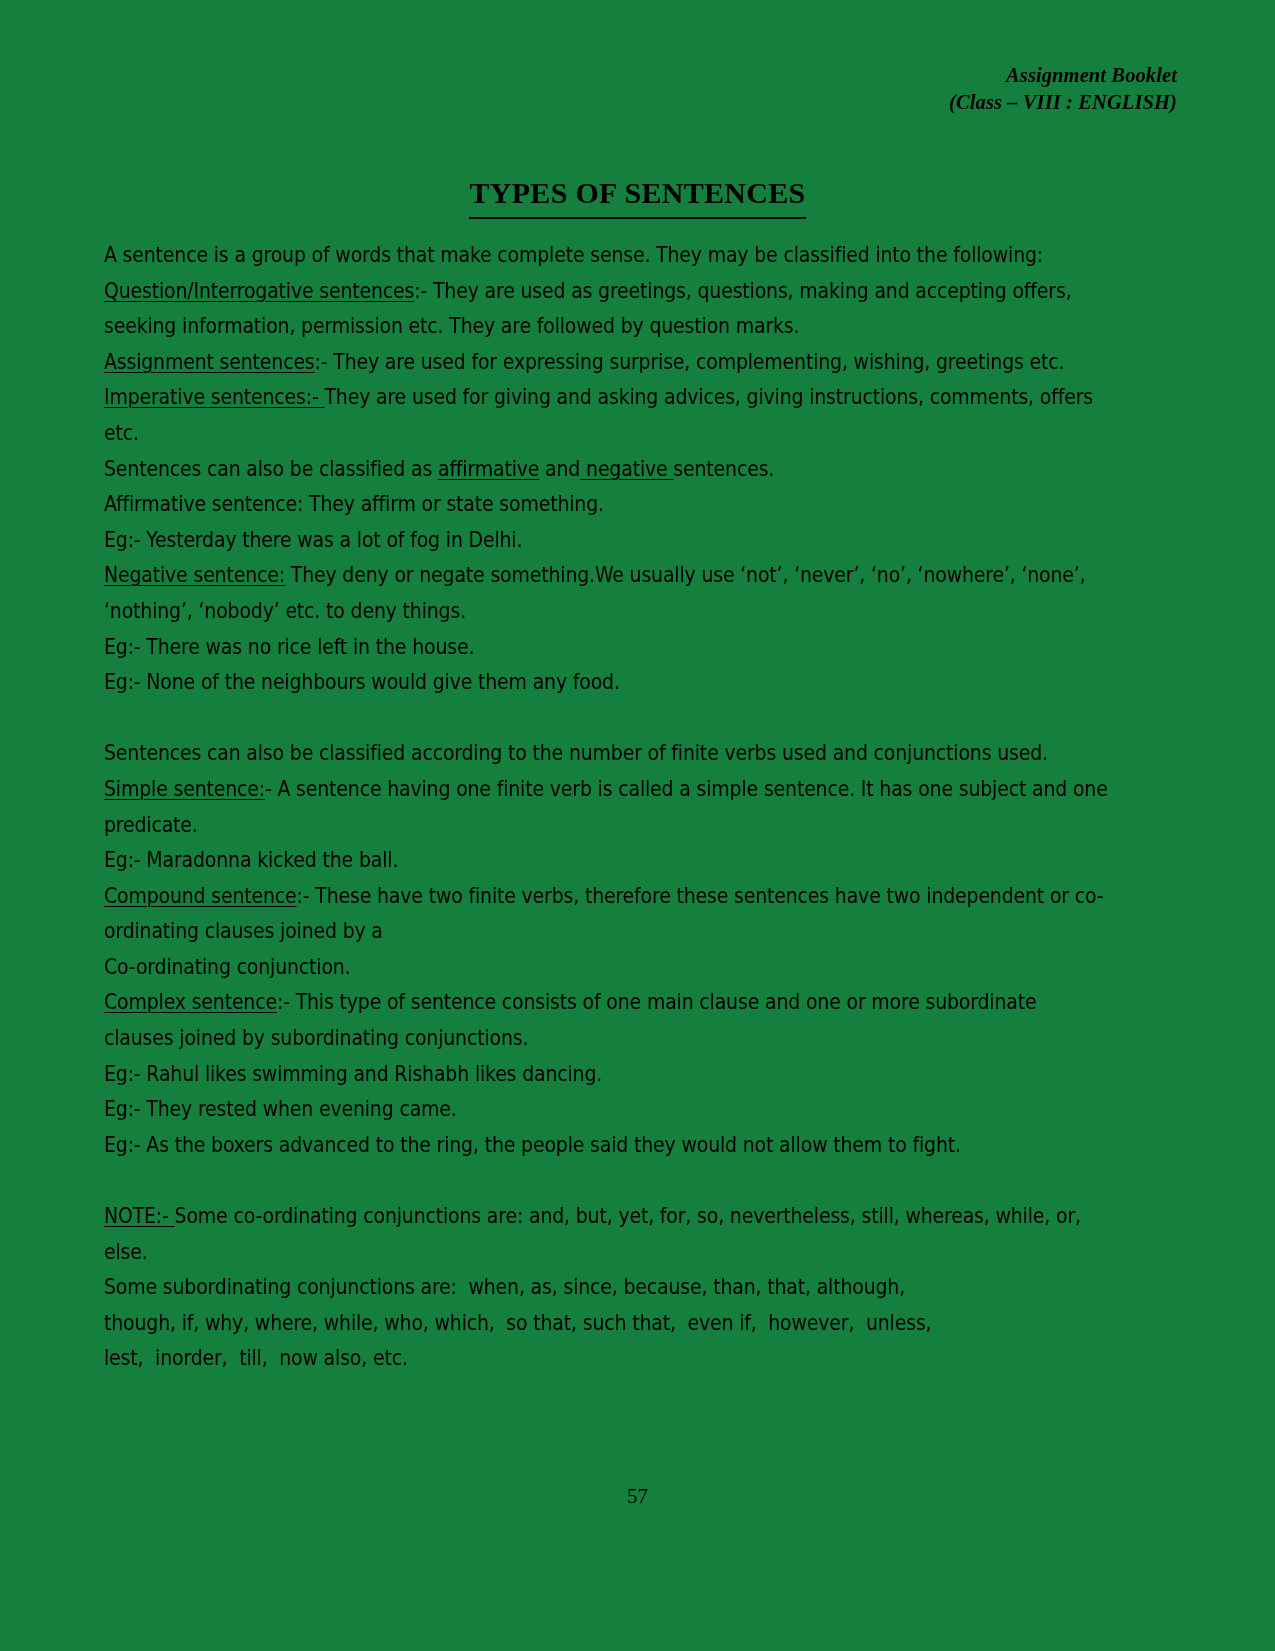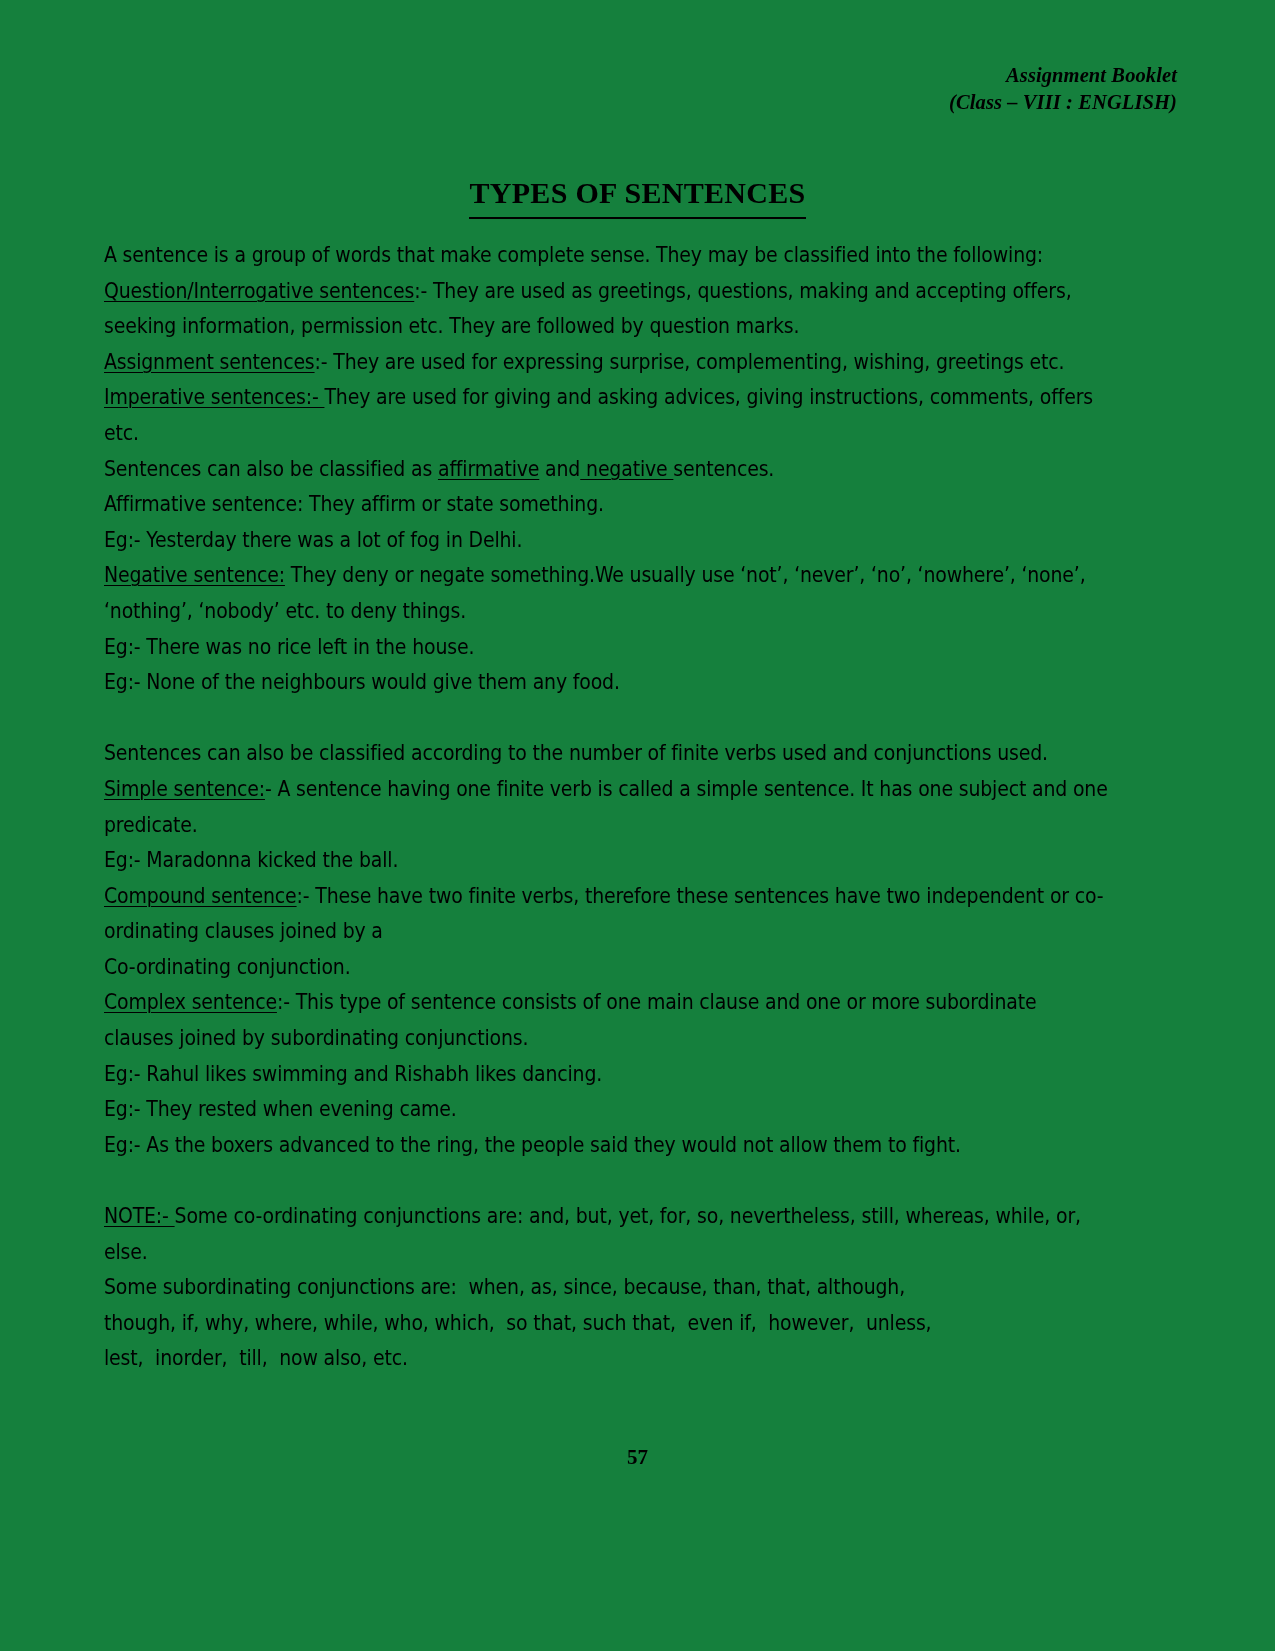--- a/index.html
+++ b/index.html
@@ -81,27 +81,26 @@
   u.u {
     text-decoration: underline;
     text-decoration-thickness: 1.4px;
     text-underline-offset: 2.5px;
   }
   .nowrap { white-space: pre; }
 
   
   .page-number {
     position: absolute;
-    top: 1445px;
+    top: 1484px;
     left: 0;
     width: 1275px;
     text-align: center;
     font-family: "Liberation Serif", serif;
     font-size: 21px;
-    font-weight: bold;
   }
 </style>
 </head>
 <body>
 
 <div class="page">
 
   <div class="doc-header">
     <div>Assignment Booklet</div>
     <div class="line2">(Class – VIII : ENGLISH)</div>

